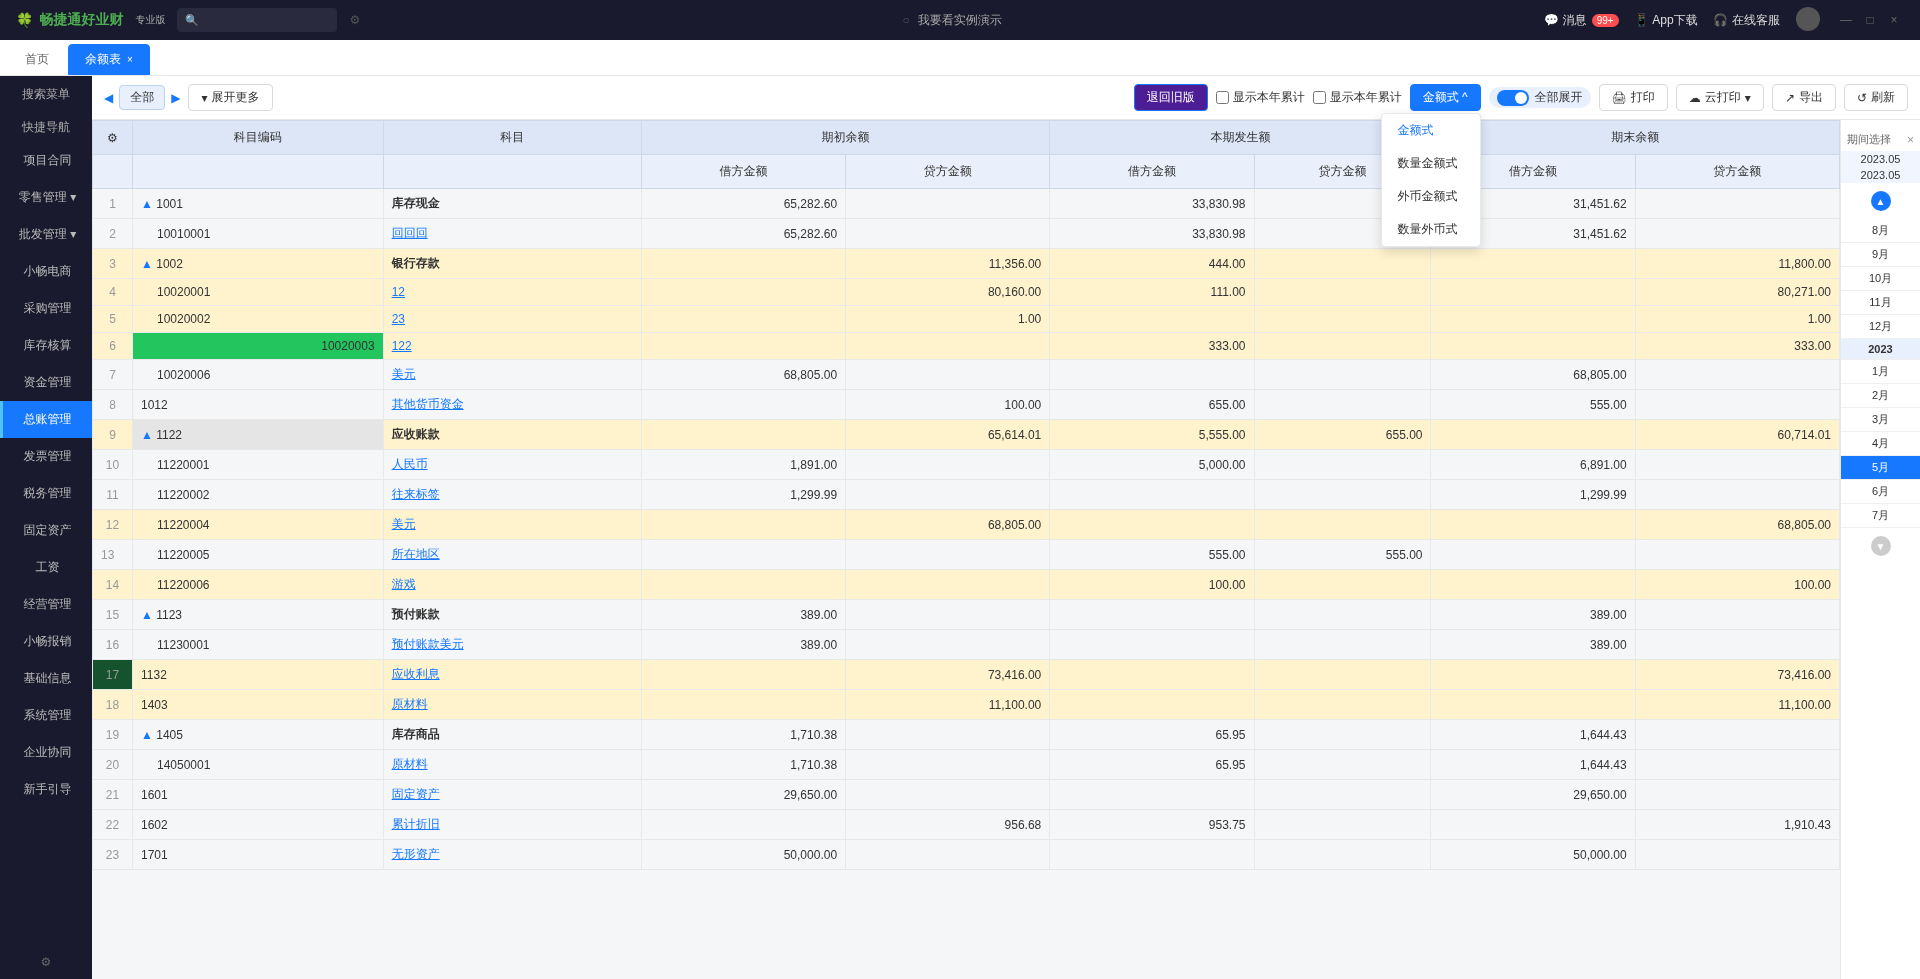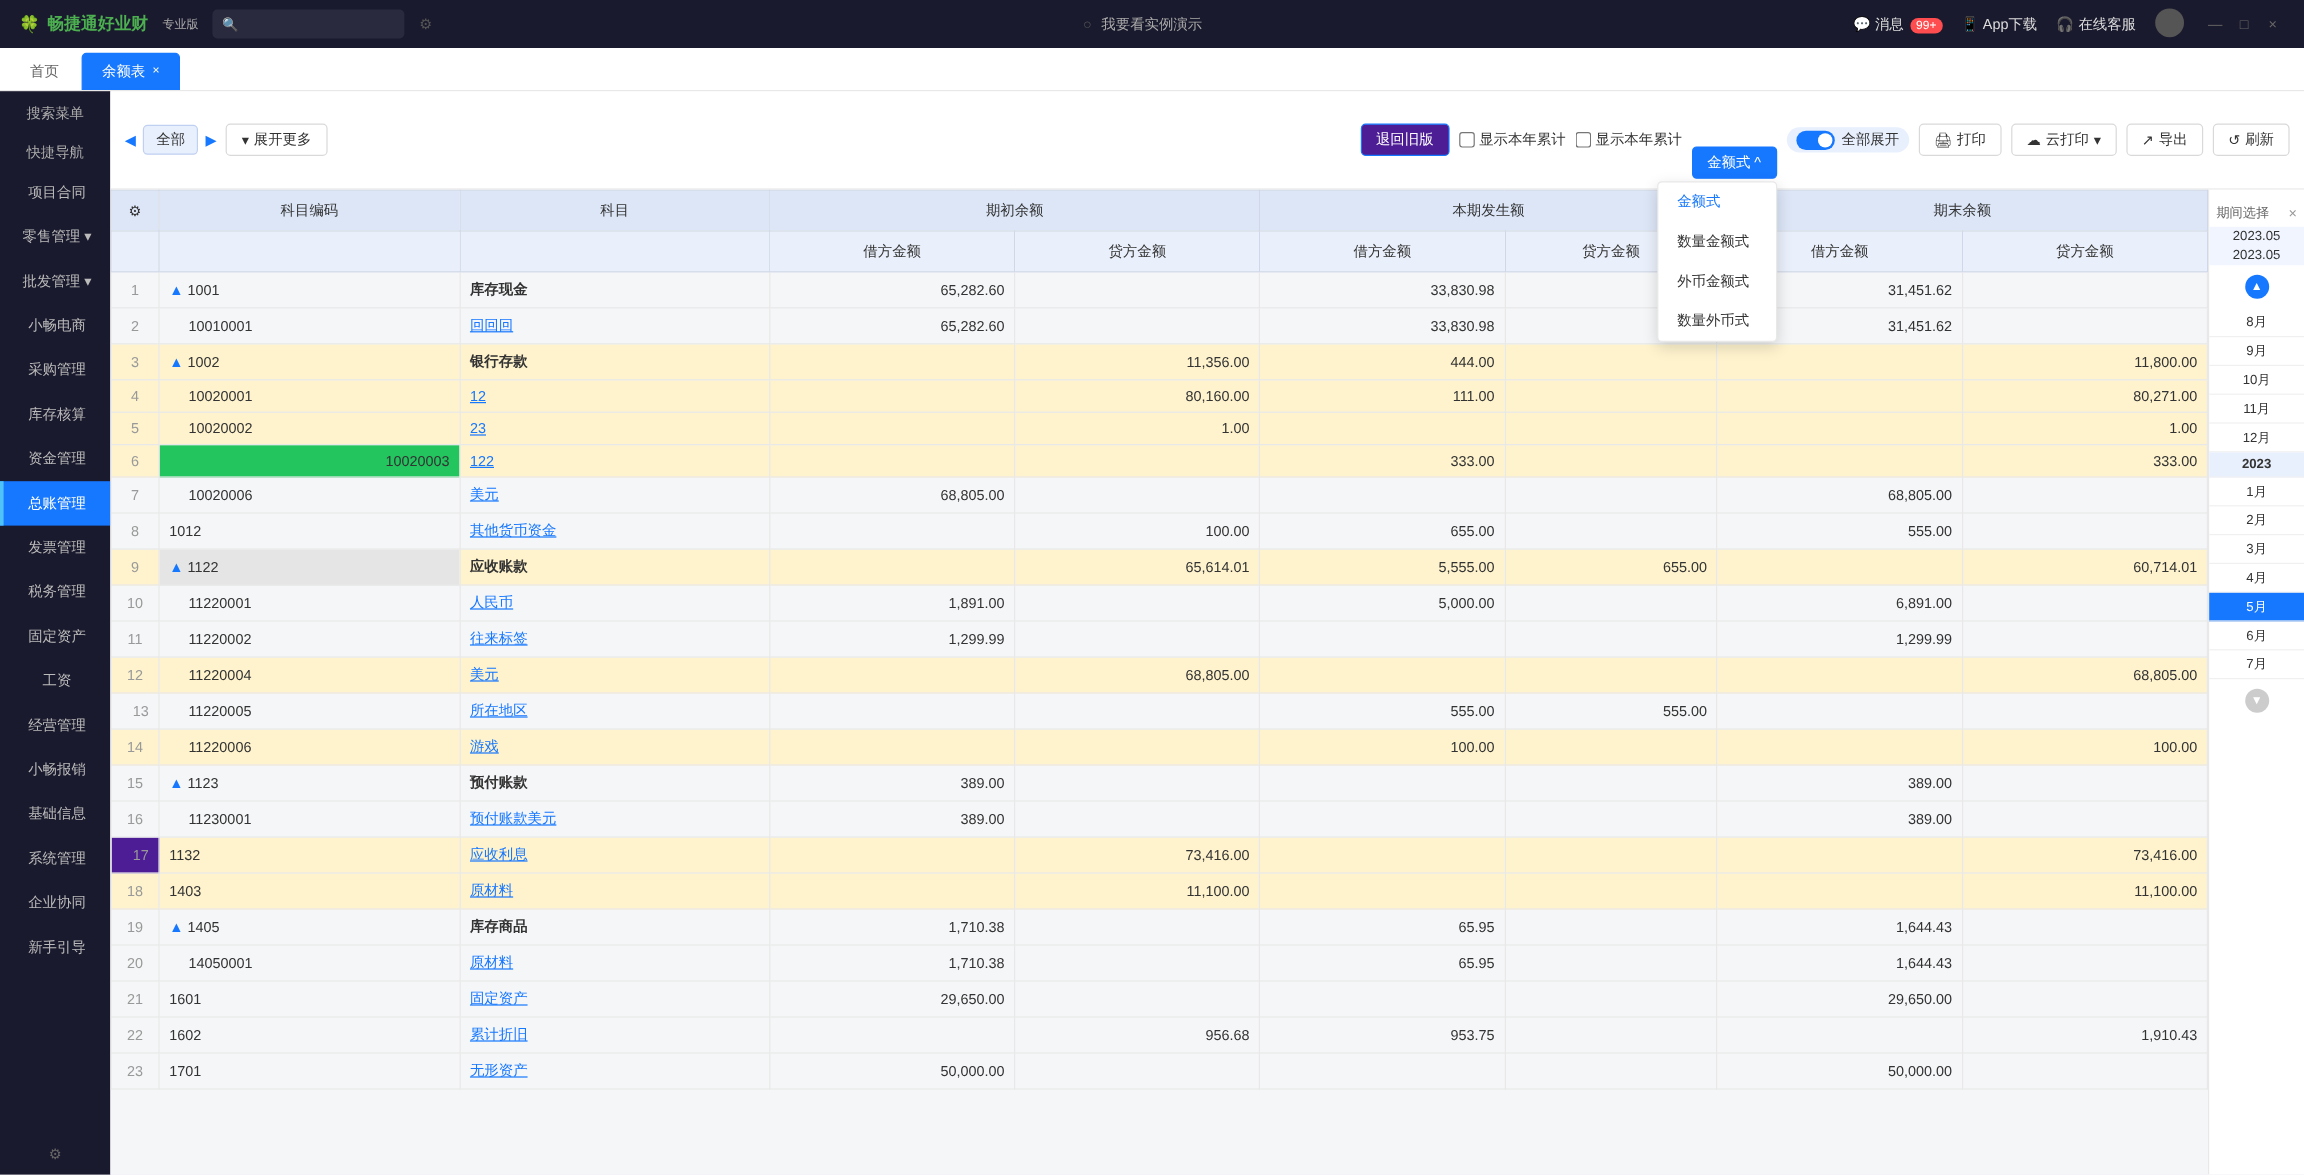--- a/index.html
+++ b/index.html
@@ -35,21 +35,21 @@
     .sidebar-bottom { margin-top: auto; padding: 10px; text-align: center; color: #666; cursor: pointer; }
 
     
     .content { flex: 1; display: flex; flex-direction: column; background: #f5f6f8; overflow: hidden; }
 
     
     .toolbar { background: #fff; padding: 8px 12px; display: flex; align-items: center; gap: 8px; border-bottom: 1px solid #e8e8e8; flex-wrap: wrap; }
     .breadcrumb-section { display: flex; align-items: center; gap: 6px; }
     .btn { padding: 4px 12px; border: 1px solid #d9d9d9; border-radius: 4px; cursor: pointer; font-size: 12px; background: #fff; color: #333; display: flex; align-items: center; gap: 4px; }
     .btn-primary { background: #4c1d95; color: #fff; border-color: #1677ff; }
-    .btn-dropdown-active { background: #1677ff; color: #fff; border-color: #1677ff; margin-top: 38px; }
+    .btn-dropdown-active { background: #1677ff; color: #fff; border-color: #1677ff; }
     .checkbox-item { display: flex; align-items: center; gap: 4px; font-size: 12px; cursor: pointer; }
     .toggle-switch { width: 32px; height: 16px; background: #1677ff; border-radius: 8px; position: relative; cursor: pointer; }
     .toggle-knob { width: 12px; height: 12px; background: #fff; border-radius: 50%; position: absolute; top: 2px; right: 2px; }
     table { width: 100%; border-collapse: collapse; font-size: 12px; }
     thead tr th { background: #e8f0fe; color: #333; padding: 8px 6px; text-align: center; border: 1px solid #d0d7e8; font-weight: 500; white-space: nowrap; position: sticky; top: 0; z-index: 10; }
     thead tr:first-child th { background: #dce6f7; }
     tbody tr td { padding: 6px 8px; border: 1px solid #e8e8e8; text-align: center; white-space: nowrap; }
     tbody tr td:first-child { color: #666; }
 
     
@@ -370,21 +370,21 @@
                 <td style="text-align: left; padding-left: 24px; background: rgb(254, 243, 205);">11220004</td>
                 <td style="text-align: left; background: rgb(254, 243, 205);"><span style="text-decoration:underline; color:#1677ff; cursor:pointer;">美元</span></td>
                 <td style="text-align: right; padding-right: 8px; background: rgb(254, 243, 205);"></td>
                 <td style="text-align: right; padding-right: 8px; background: rgb(254, 243, 205);">68,805.00</td>
                 <td style="text-align: right; padding-right: 8px; background: rgb(254, 243, 205);"></td>
                 <td style="text-align: right; padding-right: 8px; background: rgb(254, 243, 205);"></td>
                 <td style="text-align: right; padding-right: 8px; background: rgb(254, 243, 205);"></td>
                 <td style="text-align: right; padding-right: 8px; background: rgb(254, 243, 205);">68,805.00</td>
               </tr>
               <tr>
-                <td style="color: rgb(153, 153, 153); text-align: right;">13</td>
+                <td style="color: rgb(153, 153, 153); text-align: left;">13</td>
                 <td style="text-align: left; padding-left: 24px;">11220005</td>
                 <td style="text-align: left;"><span style="text-decoration:underline; color:#1677ff; cursor:pointer;">所在地区</span></td>
                 <td style="text-align: right; padding-right: 8px;"></td>
                 <td style="text-align: right; padding-right: 8px;"></td>
                 <td style="text-align: right; padding-right: 8px;">555.00</td>
                 <td style="text-align: right; padding-right: 8px;">555.00</td>
                 <td style="text-align: right; padding-right: 8px;"></td>
                 <td style="text-align: right; padding-right: 8px;"></td>
               </tr>
               <tr>
@@ -414,21 +414,21 @@
                 <td style="text-align: left; padding-left: 24px;">11230001</td>
                 <td style="text-align: left;"><span style="text-decoration:underline; color:#1677ff; cursor:pointer;">预付账款美元</span></td>
                 <td style="text-align: right; padding-right: 8px;">389.00</td>
                 <td style="text-align: right; padding-right: 8px;"></td>
                 <td style="text-align: right; padding-right: 8px;"></td>
                 <td style="text-align: right; padding-right: 8px;"></td>
                 <td style="text-align: right; padding-right: 8px;">389.00</td>
                 <td style="text-align: right; padding-right: 8px;"></td>
               </tr>
               <tr>
-                <td style="color: rgb(153, 153, 153); text-align: right; background: #4c1d95;">17</td>
+                <td style="color: rgb(153, 153, 153); text-align: center; background: #14532d;">17</td>
                 <td style="text-align: left; padding-left: 8px; background: rgb(254, 243, 205);">1132</td>
                 <td style="text-align: left; background: rgb(254, 243, 205);"><span style="text-decoration:underline; color:#1677ff; cursor:pointer;">应收利息</span></td>
                 <td style="text-align: right; padding-right: 8px; background: rgb(254, 243, 205);"></td>
                 <td style="text-align: right; padding-right: 8px; background: rgb(254, 243, 205);">73,416.00</td>
                 <td style="text-align: right; padding-right: 8px; background: rgb(254, 243, 205);"></td>
                 <td style="text-align: right; padding-right: 8px; background: rgb(254, 243, 205);"></td>
                 <td style="text-align: right; padding-right: 8px; background: rgb(254, 243, 205);"></td>
                 <td style="text-align: right; padding-right: 8px; background: rgb(254, 243, 205);">73,416.00</td>
               </tr>
               <tr>

